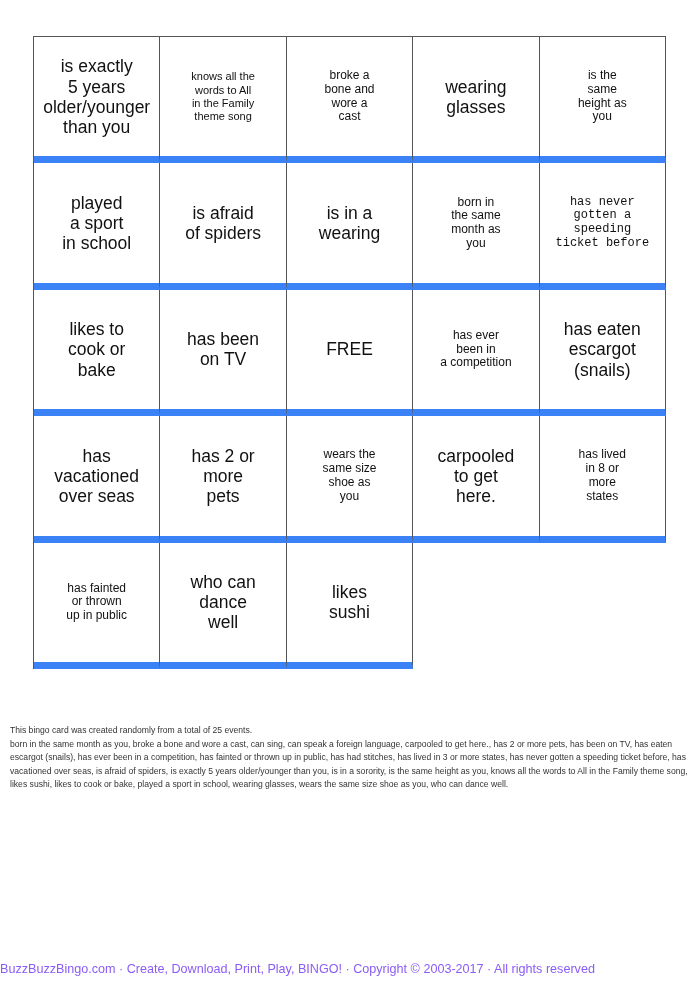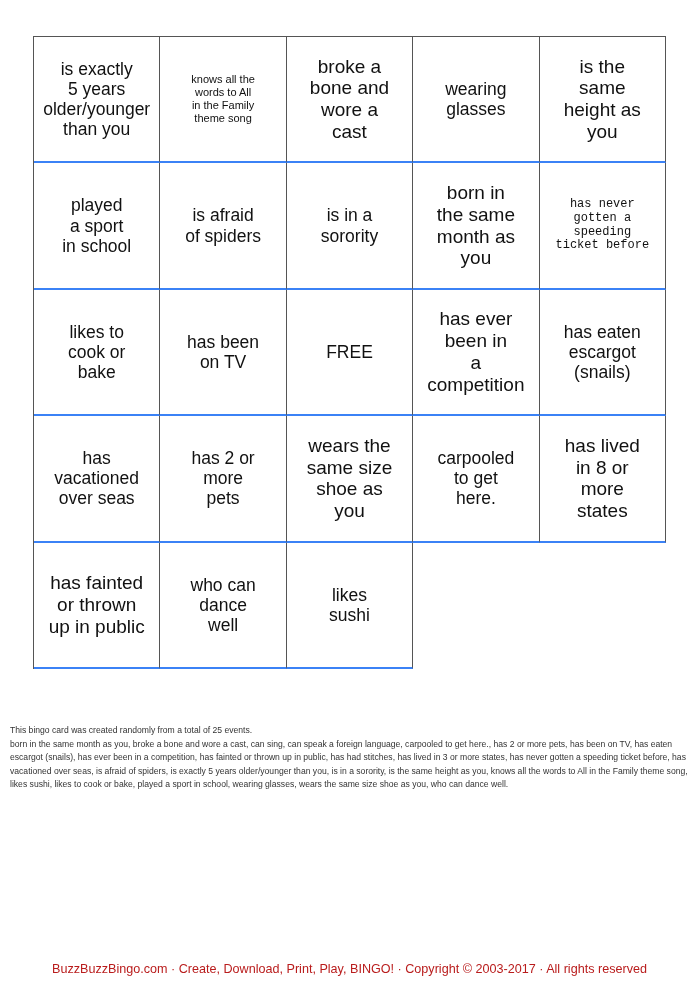--- a/index.html
+++ b/index.html
@@ -23,56 +23,56 @@
       height: 633px;
       display: grid;
       grid-template-columns: repeat(5, 1fr);
       grid-template-rows: repeat(5, 1fr);
       border-top: 1px solid #555555;
       border-left: 1px solid #555555;
       box-sizing: border-box;
     }
     .cell {
       border-right: 1px solid #555555;
-      border-bottom: 2px solid #3b82f6;
+      border-bottom: 7px solid #3b82f6;
       display: flex;
       align-items: center;
       justify-content: center;
       text-align: center;
       padding: 6px 8px;
       box-sizing: border-box;
       overflow: hidden;
     }
     .cell span {
       display: block;
       white-space: pre-line;
       line-height: 1.15;
     }
     .sz-l { font-size: 17.5px; }
-    .sz-m { font-size: 19px; }
+    .sz-m { font-size: 12px; }
     .sz-s { font-size: 11px; line-height: 1.2 !important; }
     .info {
       position: absolute;
       left: 10px;
       top: 680px;
       width: 680px;
       font-size: 8.6px;
       line-height: 13.6px;
       color: #333333;
       margin-top: 44px;
     }
     .info p { margin: 0; }
     .footer {
       position: absolute;
       left: 0;
       top: 962px;
       width: 699px;
-      text-align: center;
+      text-align: left;
       font-size: 12.6px;
-      color: #b91c1c;
+      color: #8b5cf6;
     }
   </style>
 </head>
 <body>
 
 <div class="grid" id="grid">
     <div class="cell">
       <span class="sz-l">is exactly
 5 years
 older/younger
@@ -104,21 +104,21 @@
       <span class="sz-l">played
 a sport
 in school</span>
     </div>
     <div class="cell">
       <span class="sz-l">is afraid
 of spiders</span>
     </div>
     <div class="cell">
       <span class="sz-l">is in a
-sorority</span>
+wearing</span>
     </div>
     <div class="cell">
       <span class="sz-m">born in
 the same
 month as
 you</span>
     </div>
     <div class="cell">
       <span class="sz-m" style="font-size: 12px; font-family: Liberation Mono, monospace;">has never
 gotten a

